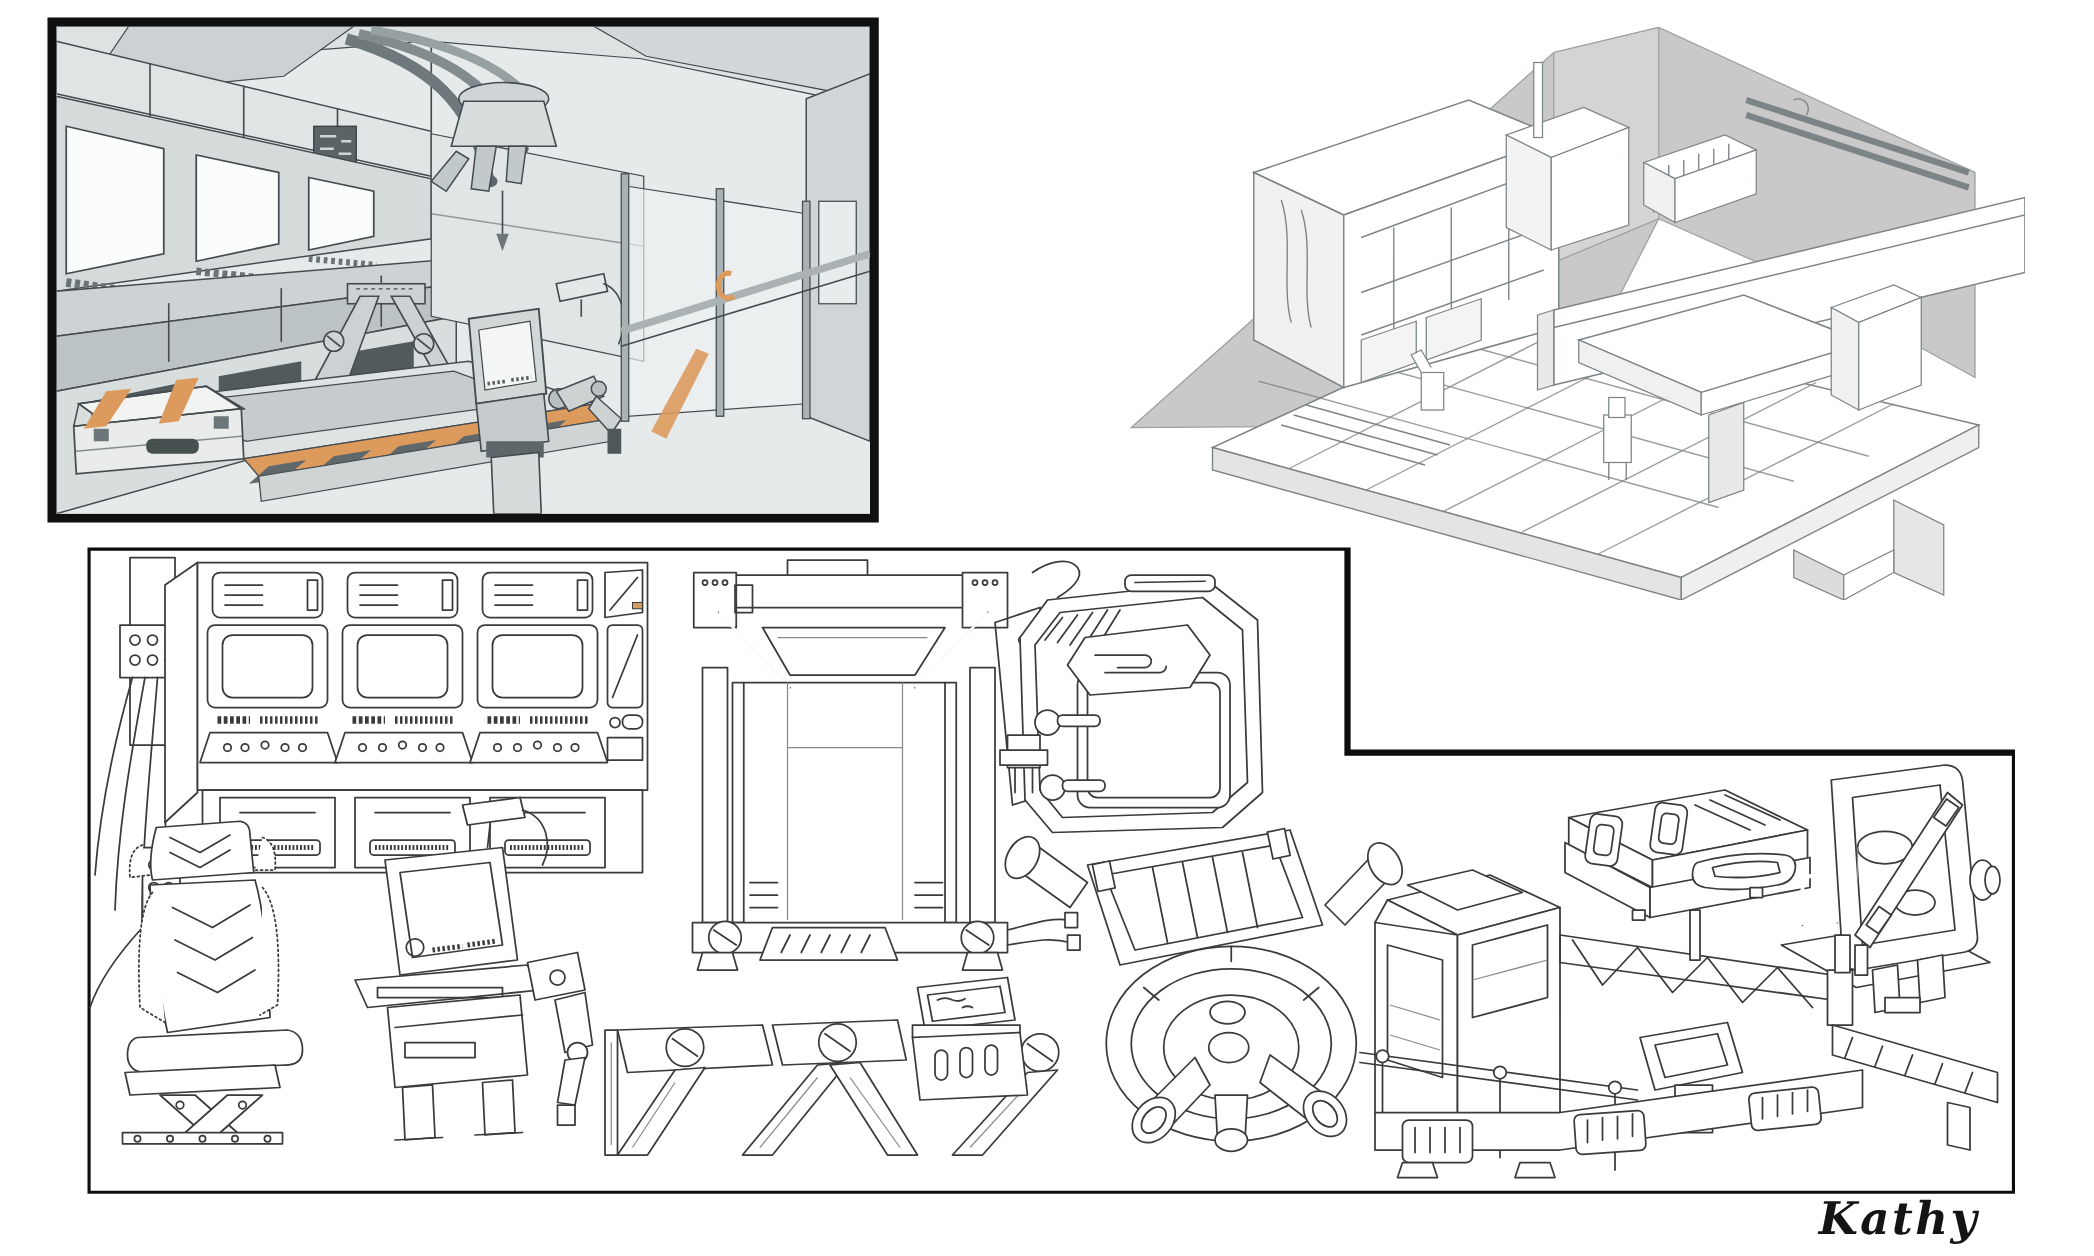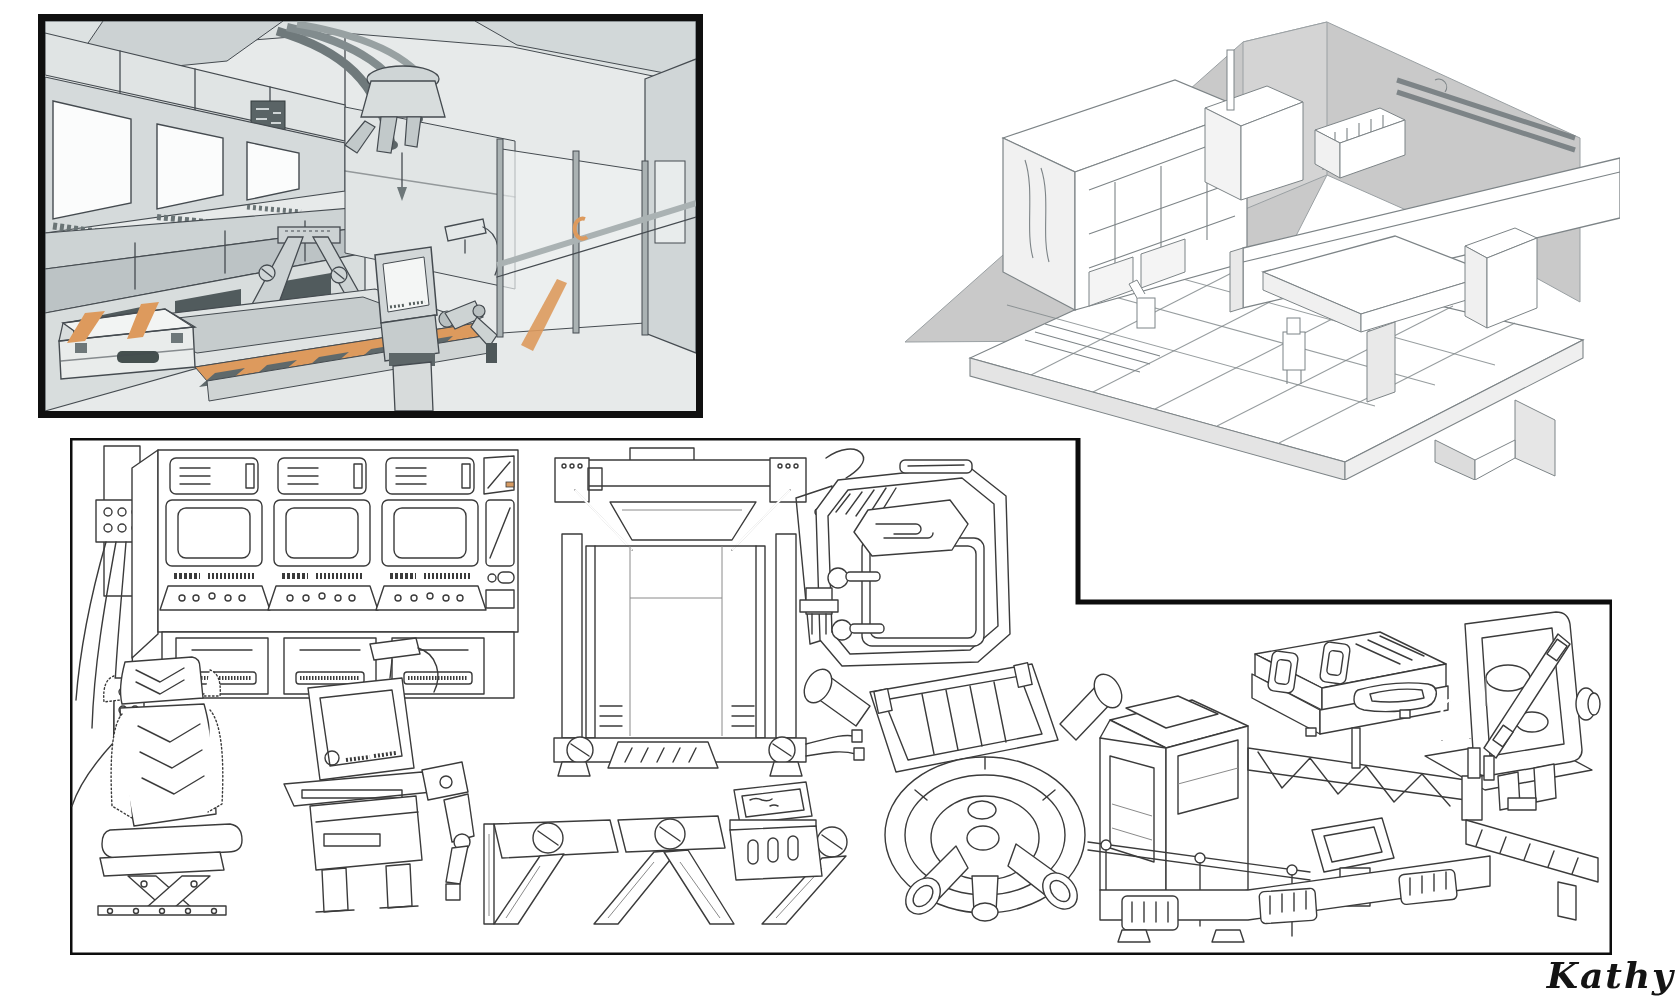--- a/index.html
+++ b/index.html
@@ -5,21 +5,21 @@
   html,body{margin:0;padding:0;background:#ffffff;}
   body{width:1675px;height:1005px;position:relative;overflow:hidden;
        font-family:"Liberation Sans",sans-serif;}
   .abs{position:absolute;}
   #scene-panel{left:38px;top:14px;width:651px;height:390px;border:7px solid #101010;background:#e7eaea;}
   #iso-panel{left:875px;top:10px;width:745px;height:470px;}
   #sketch-panel{left:70px;top:438px;width:1542px;height:517px;}
   #signature{left:1455px;top:955px;width:220px;height:45px;
      font-family:"DejaVu Serif","Liberation Serif",serif;
      font-style:italic;font-weight:600;font-size:36px;color:#141414;
-     letter-spacing:2px;text-align:right;line-height:40px;}
+     letter-spacing:2px;text-align:left;line-height:40px;}
   svg{display:block;}
   .ln{stroke:#454b50;fill:none;stroke-width:1.3;stroke-linejoin:round;stroke-linecap:round;}
   .sk{stroke:#3b3b3b;fill:#ffffff;stroke-width:1.4;stroke-linejoin:round;stroke-linecap:round;}
   .skn{stroke:#3b3b3b;fill:none;stroke-width:1.4;stroke-linejoin:round;stroke-linecap:round;}
   .skl{stroke:#8a8a8a;fill:none;stroke-width:1;stroke-linejoin:round;}
   .ison{stroke:#7d8487;fill:none;stroke-width:1.1;stroke-linejoin:round;}
 </style>
 </head>
 <body>
 

